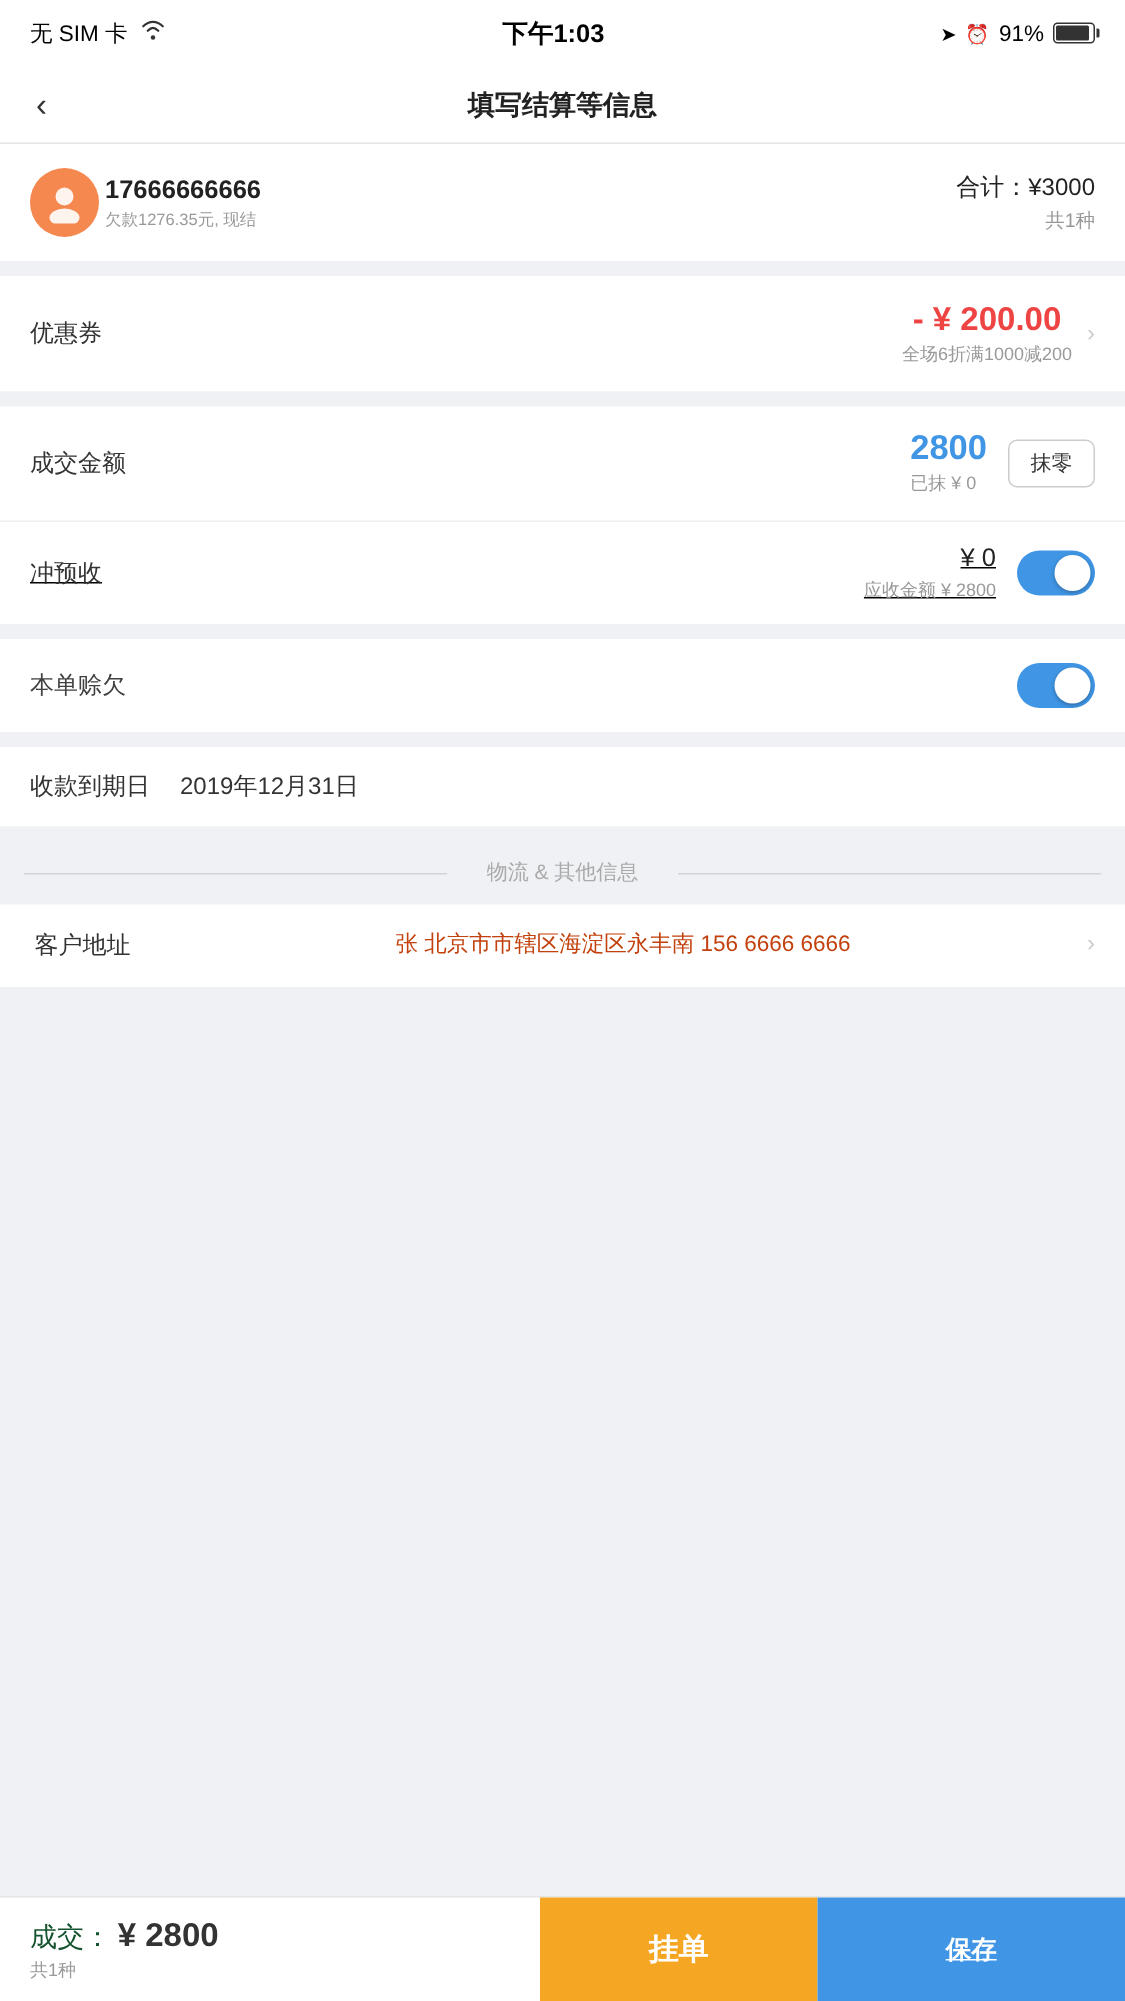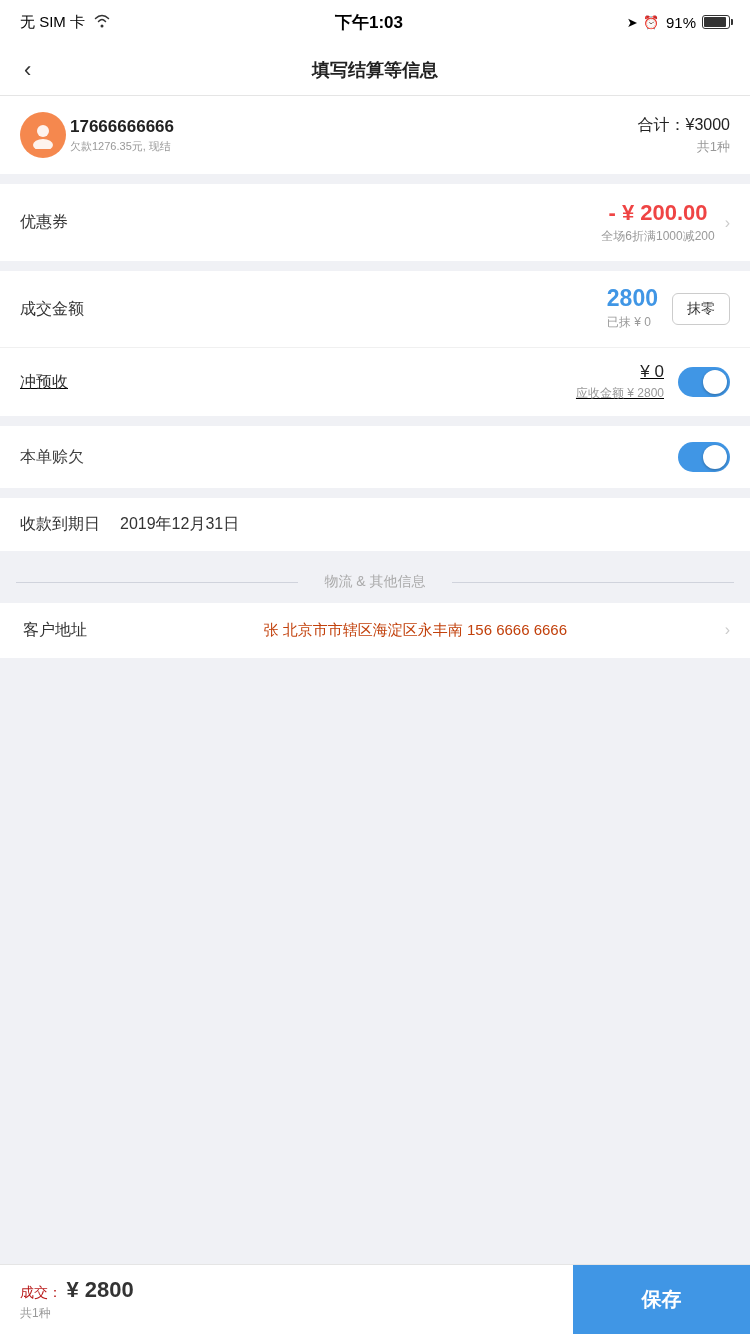--- a/index.html
+++ b/index.html
@@ -217,44 +217,45 @@
       height: 70px;
       background: #fff;
       display: flex;
       align-items: center;
       border-top: 1px solid #e5e5e5;
     }
     .bottom-info {
       flex: 1;
       padding: 0 20px;
     }
-    .bottom-deal { font-size: 14px; color: #b91c1c; }
+    .bottom-deal { font-size: 18px; color: #14532d; }
     .bottom-amount { font-size: 22px; font-weight: 700; color: #333; }
     .bottom-count { font-size: 12px; color: #999; margin-top: 2px; }
     .btn-hang {
       height: 70px;
       width: 185px;
       background: #f5a623;
       color: #fff;
       font-size: 20px;
       font-weight: 600;
       display: flex; align-items: center; justify-content: center;
       cursor: pointer;
       border: none;
     }
     .btn-save {
       height: 70px;
-      width: 177px;
+      width: 205px;
       background: #4096e5;
       color: #fff;
-      font-size: 20px;
+      font-size: 17px;
       font-weight: 600;
       display: flex; align-items: center; justify-content: center;
       cursor: pointer;
       border: none;
+      text-decoration: underline;
     }
 
     
     .bottom-spacer { height: 160px; background: #f0f1f5; }
   </style>
 </head>
 <body>
 
 <div class="status-bar">
   <div class="status-left">
@@ -379,14 +380,15 @@
 <div class="bottom-spacer"></div>
 
 <div class="bottom-bar">
   <div class="bottom-info">
     <div>
       <span class="bottom-deal">成交：</span>
       <span class="bottom-amount">¥ 2800</span>
     </div>
     <div class="bottom-count">共1种</div>
   </div>
+  <button class="btn-hang">挂单</button>
   <button class="btn-save">保存</button>
 </div>
 
 </body></html>

